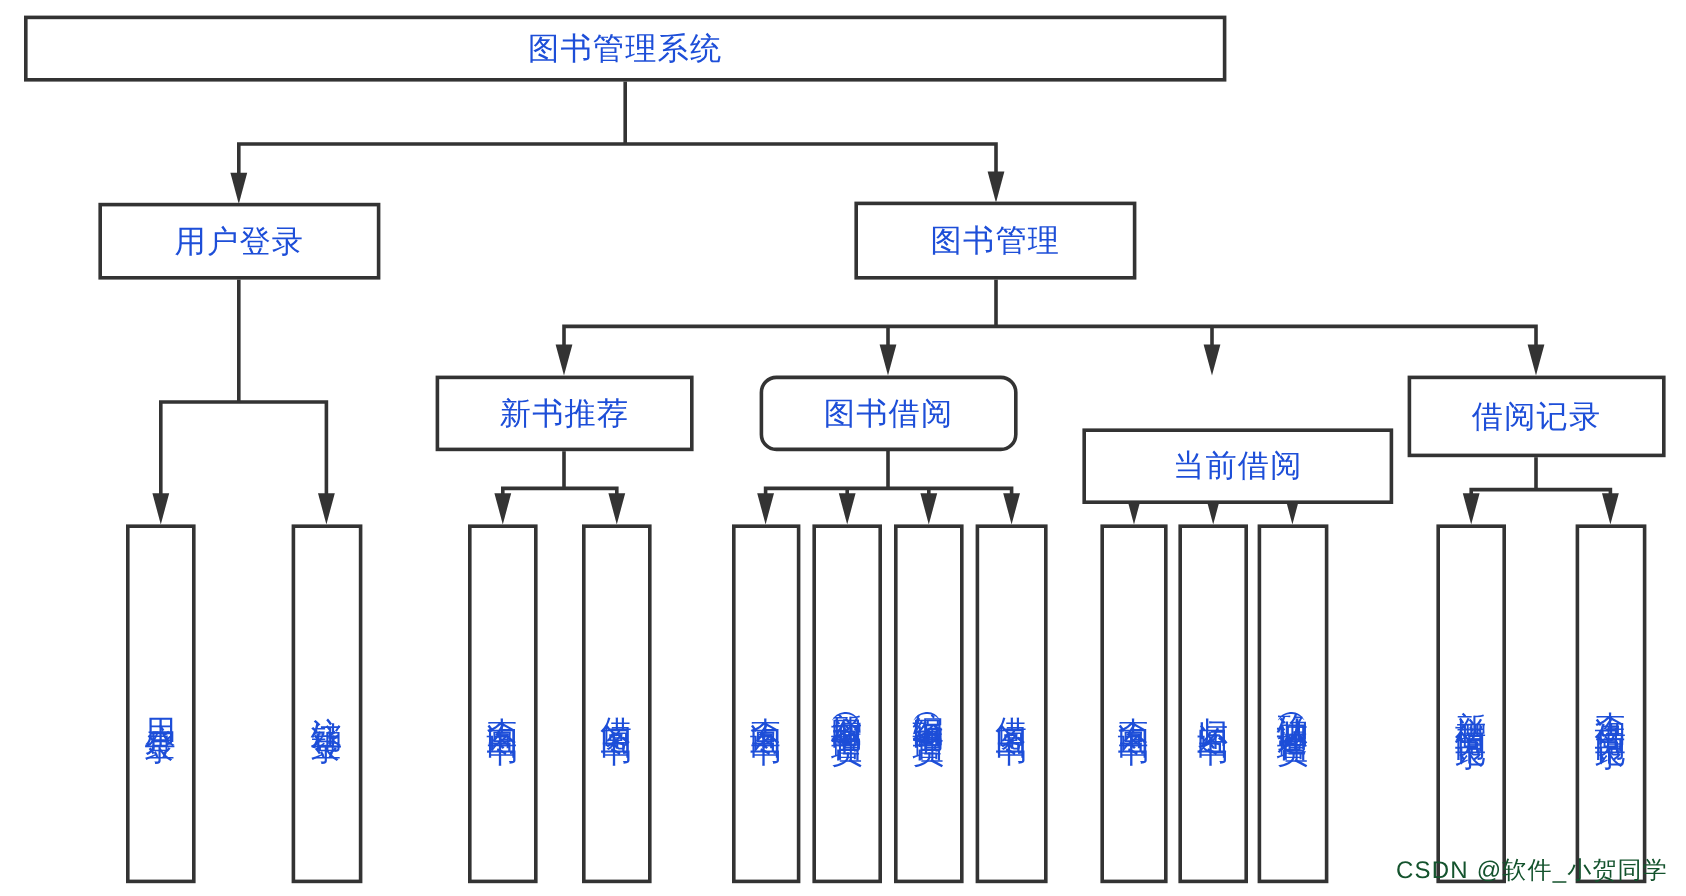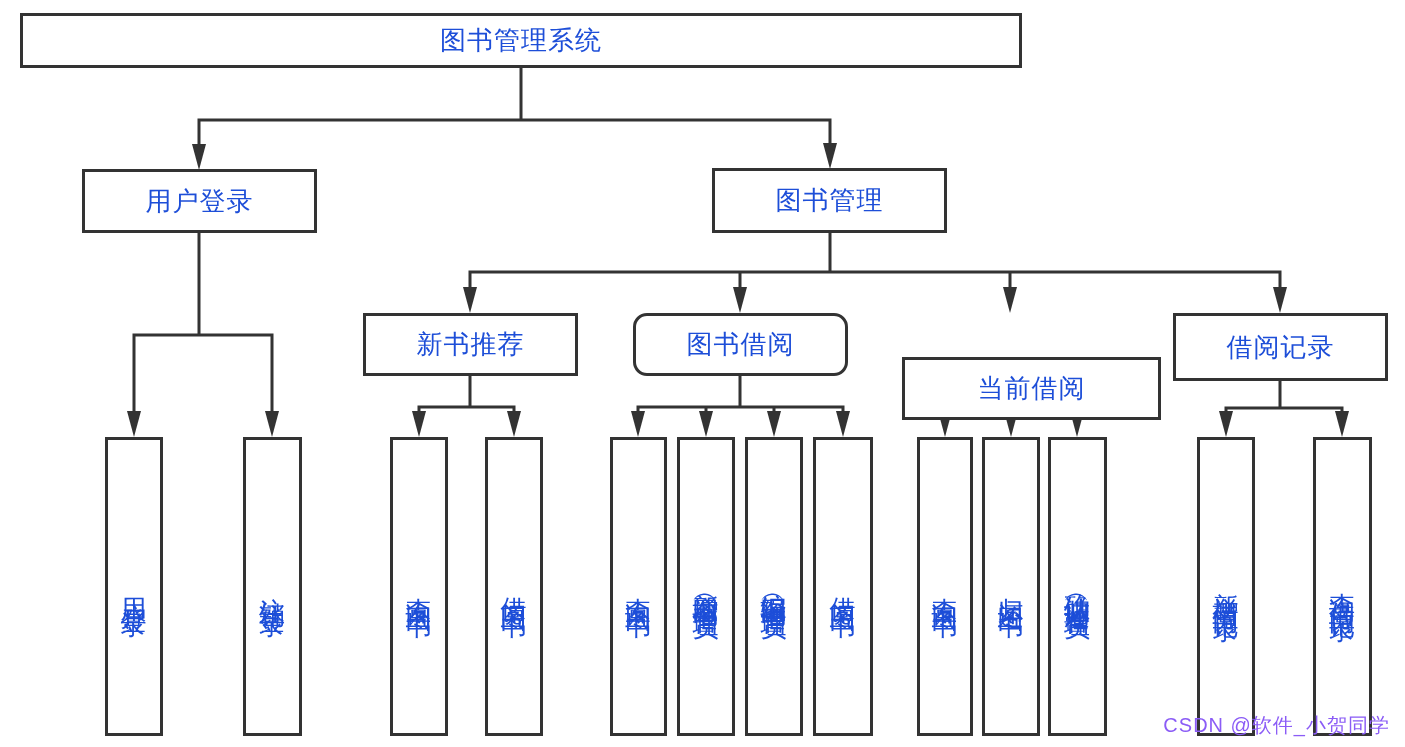--- a/index.html
+++ b/index.html
@@ -56,21 +56,21 @@
     white-space: nowrap;
   }
   .leaf .vlabel.long {
     letter-spacing: 3px;
   }
   .watermark {
     position: absolute;
     top: 712px;
     right: 15px;
     font-size: 20px;
-    color: #8b5cf6;
+    color: #14532d;
     letter-spacing: 1px;
     white-space: nowrap;
     z-index: 5;
   }
 </style>
 </head>
 <body>
 
 <div class="canvas">
 

